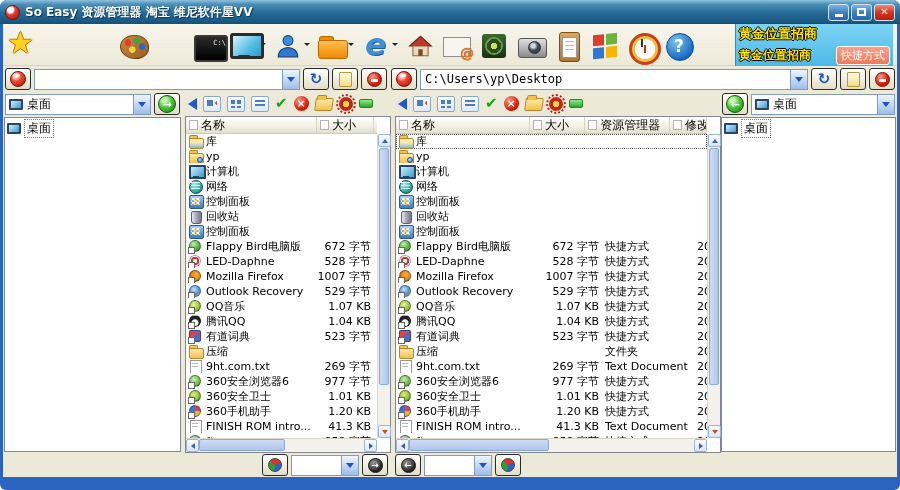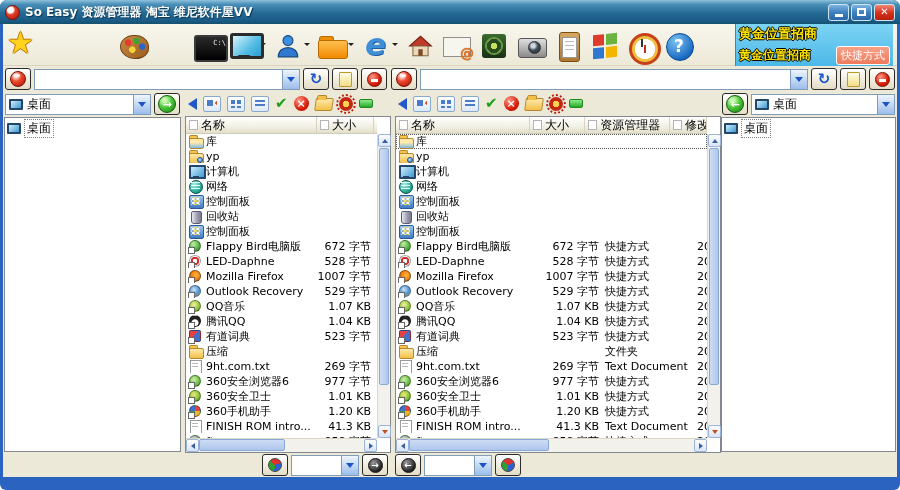--- a/index.html
+++ b/index.html
@@ -395,20 +395,21 @@
         </span>
       <span class="sqbtn">
           <span class="g-stop"></span>
         </span>
     </div>
     <div class="grp grp-right">
       <span class="sqbtn">
           <span class="ball-red"></span>
         </span>
       <span class="combo" style="flex:1">
+        <span class="val">C:\Users\yp\Desktop</span>
         <span class="combo-arrow">
             <span class="tri-down"></span>
           </span>
       </span>
       <span class="sqbtn">
           <span class="g-refresh">↻</span>
         </span>
       <span class="sqbtn">
           <span class="g-newdoc"></span>
         </span>

